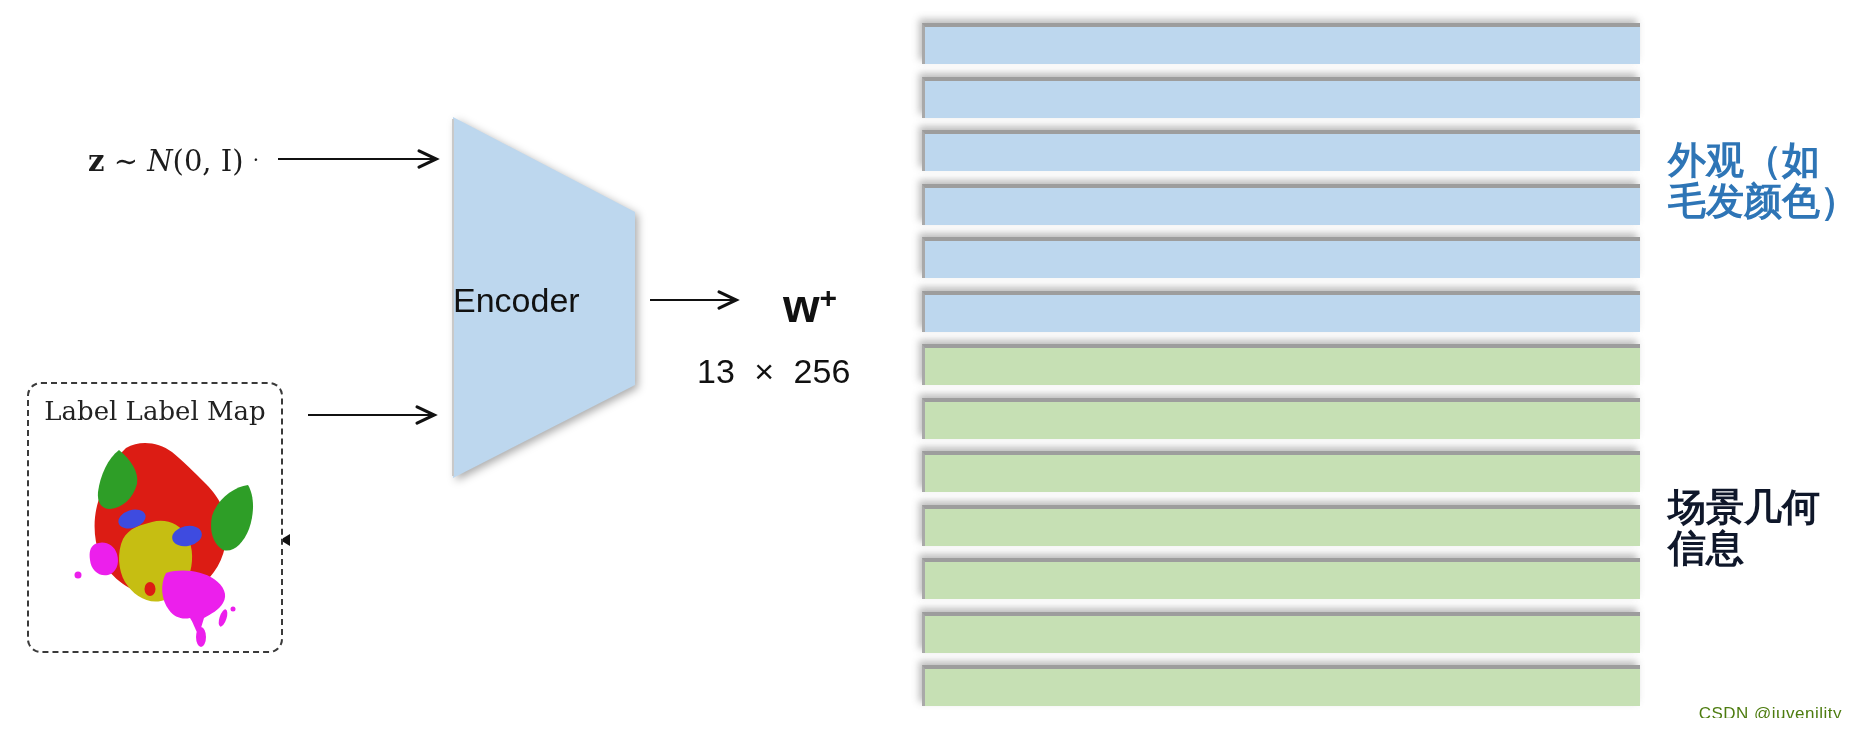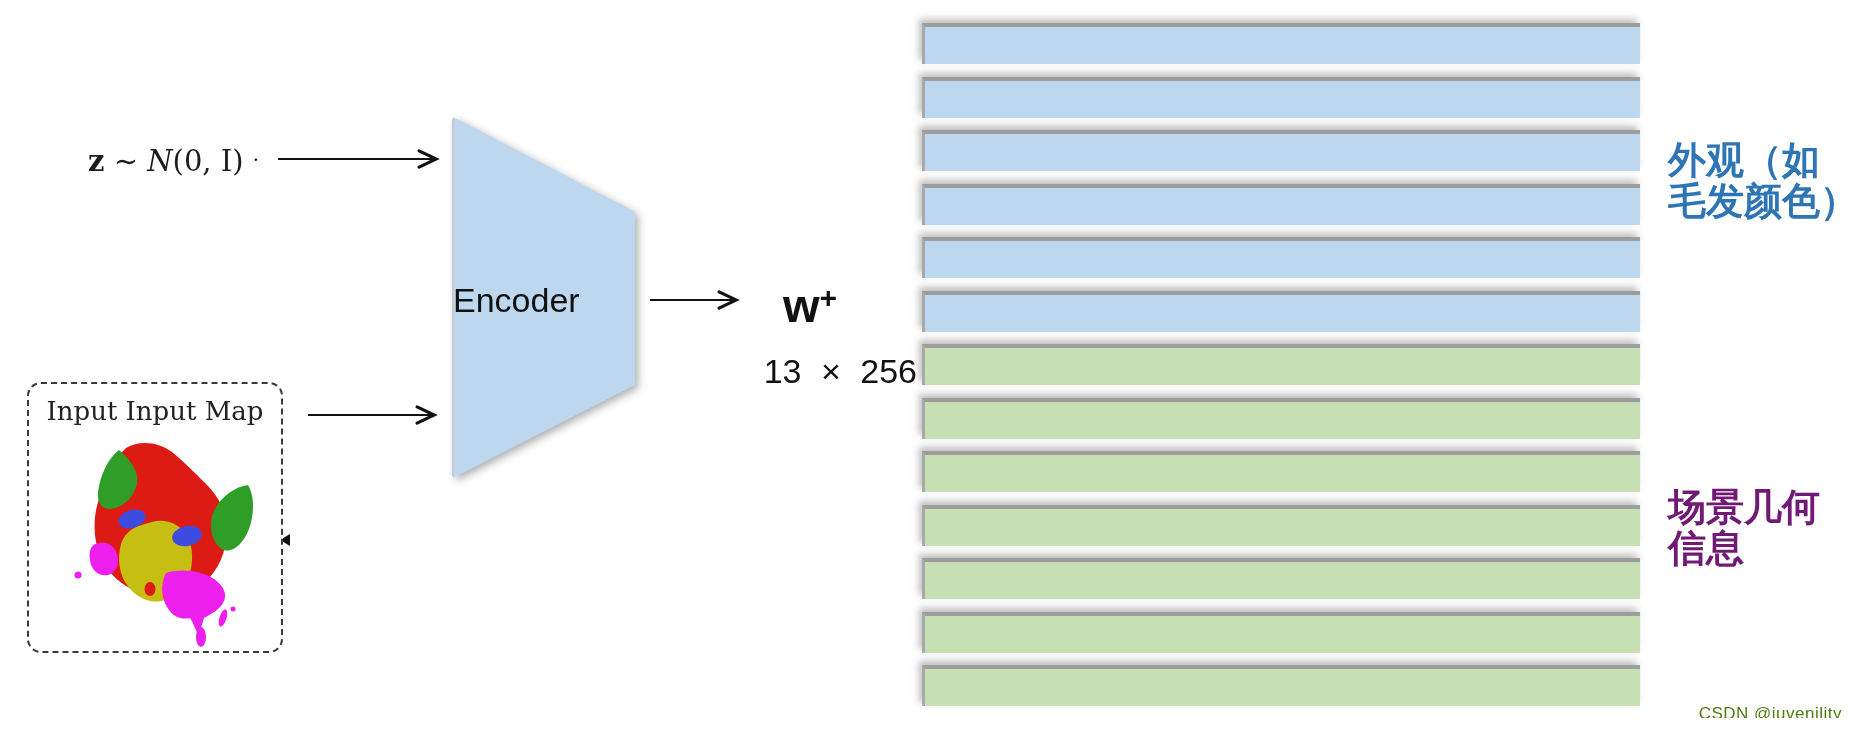--- a/index.html
+++ b/index.html
@@ -27,21 +27,21 @@
     font-size:34px;color:#111;
   }
 
   .wplus{
     left:750px;top:268px;width:120px;height:60px;line-height:60px;text-align:center;
     font-weight:bold;font-size:47px;white-space:nowrap;
   }
   .wplus sup{font-size:30px;vertical-align:14px;font-weight:bold;}
 
   .dims{
-    left:697px;top:350px;width:220px;height:42px;line-height:42px;text-align:right;
+    left:697px;top:350px;width:220px;height:42px;line-height:42px;text-align:left;
     font-size:34px;word-spacing:10px;white-space:nowrap;
   }
 
   
   .labelbox{
     left:27px;top:382px;width:256px;height:271px;box-sizing:border-box;
     border:2.5px dashed #3a3a3a;border-radius:14px;background:#ffffff;
   }
   .labelbox .title{
     position:absolute;left:0;top:12px;width:100%;text-align:center;
@@ -97,21 +97,21 @@
   </svg>
 
   <div class="abs encoder-label">Encoder</div>
 
   <div class="abs wplus">
     <span>w</span><sup>+</sup>
   </div>
   <div class="abs dims">13 × 256</div>
 
   <div class="abs labelbox">
-    <div class="title">Input Input Map</div>
+    <div class="title">Label Label Map</div>
     <svg class="catsvg" width="220" height="220" viewBox="0 0 220 220">
       <path d="M64,16 C78,8 96,10 110,20 C120,28 132,40 144,52 C156,64 166,80 165,100 C164,120 157,138 142,151 C128,163 106,170 86,164 C66,158 46,144 38,124 C30,104 31,78 40,60 C47,46 52,26 64,16 Z" fill="#DC1C14"></path>
       <path d="M57,18 C46,26 38,44 36,60 C35,70 39,77 48,77 C60,76 71,67 75,52 C77,40 69,28 57,18 Z" fill="#2E9E27"></path>
       <path d="M186,53 C172,55 156,66 150,84 C147,99 151,112 161,118 C171,121 181,112 187,97 C193,80 192,63 186,53 Z" fill="#2E9E27"></path>
       <path d="M90,90 C104,86 118,92 125,104 C132,116 131,132 127,144 C122,158 112,166 99,169 C85,172 71,163 63,150 C56,138 55,120 61,107 C67,96 78,93 90,90 Z" fill="#C6BE12"></path>
       <ellipse cx="88" cy="157" rx="5.5" ry="7" fill="#DC1C14"></ellipse>
       <ellipse cx="70" cy="87" rx="14" ry="9" transform="rotate(-18 70 87)" fill="#3E4BE0"></ellipse>
       <ellipse cx="125" cy="104" rx="15" ry="10" transform="rotate(-12 125 104)" fill="#3E4BE0"></ellipse>
       <path d="M33,112 C42,108 52,112 55,122 C58,132 54,141 46,143 C37,145 29,138 28,128 C27,120 28,115 33,112 Z" fill="#EC1FEC"></path>
       <path d="M104,141 C120,136 140,139 152,147 C162,154 166,163 161,171 C157,178 149,182 142,186 C140,192 139,198 136,202 C133,197 131,190 128,186 C120,188 112,185 107,178 C99,168 98,152 104,141 Z" fill="#EC1FEC"></path>
@@ -135,20 +135,20 @@
       <div class="bar" style="background: rgb(198, 224, 180);"></div>
       <div class="bar" style="background: rgb(198, 224, 180);"></div>
       <div class="bar" style="background: rgb(198, 224, 180);"></div>
       <div class="bar" style="background: rgb(198, 224, 180);"></div>
     </div>
 
   <div class="abs annotation annotation-appearance" style="color: rgb(46, 117, 182);">
     <div>外观（如</div>
     <div>毛发颜色）</div>
   </div>
-  <div class="abs annotation annotation-geometry" style="color: #701a75;">
+  <div class="abs annotation annotation-geometry" style="color: #0f172a;">
     <div>场景几何</div>
     <div>信息</div>
   </div>
 
   <div class="abs watermark">CSDN @juvenility</div>
 
 </div>
 
 </body></html>

